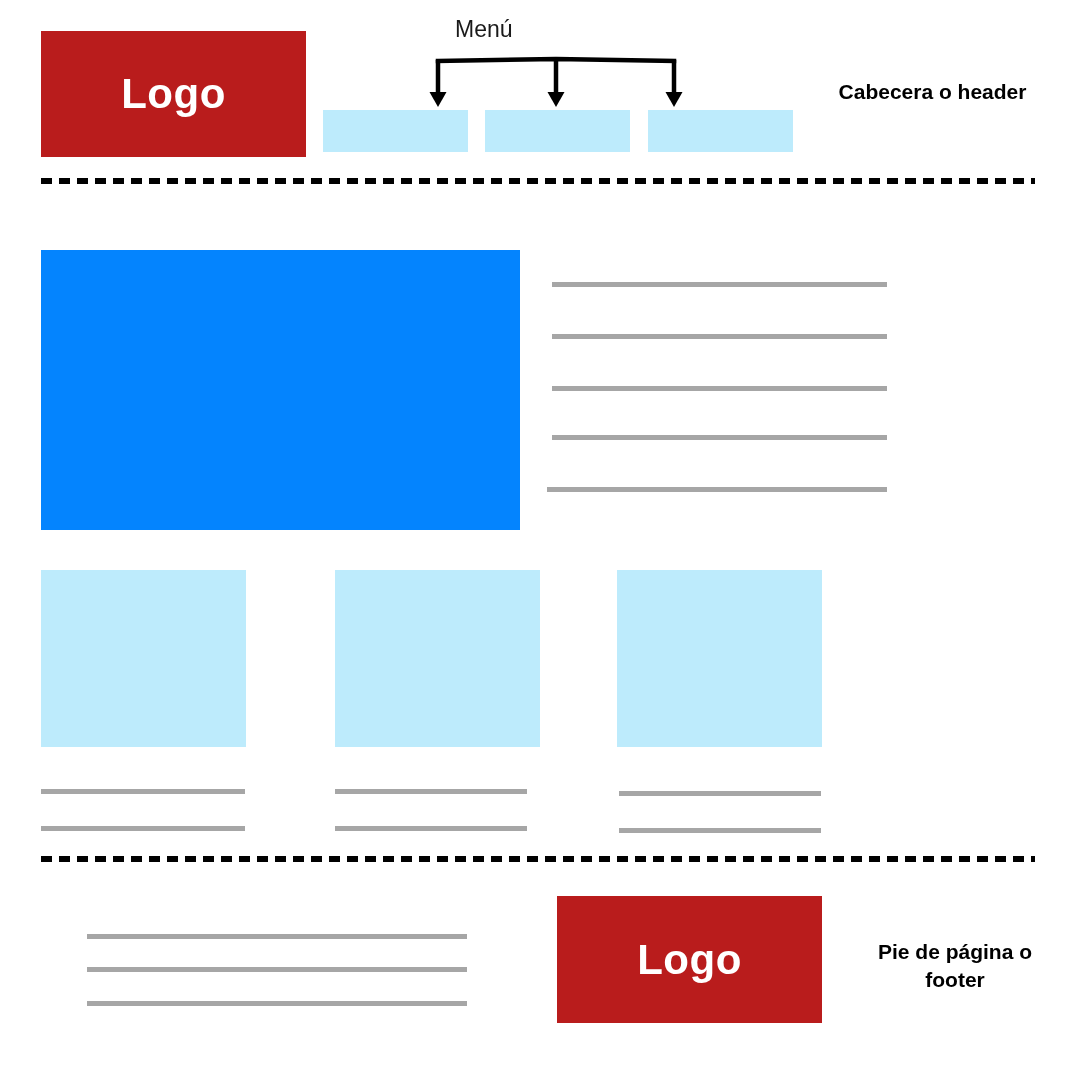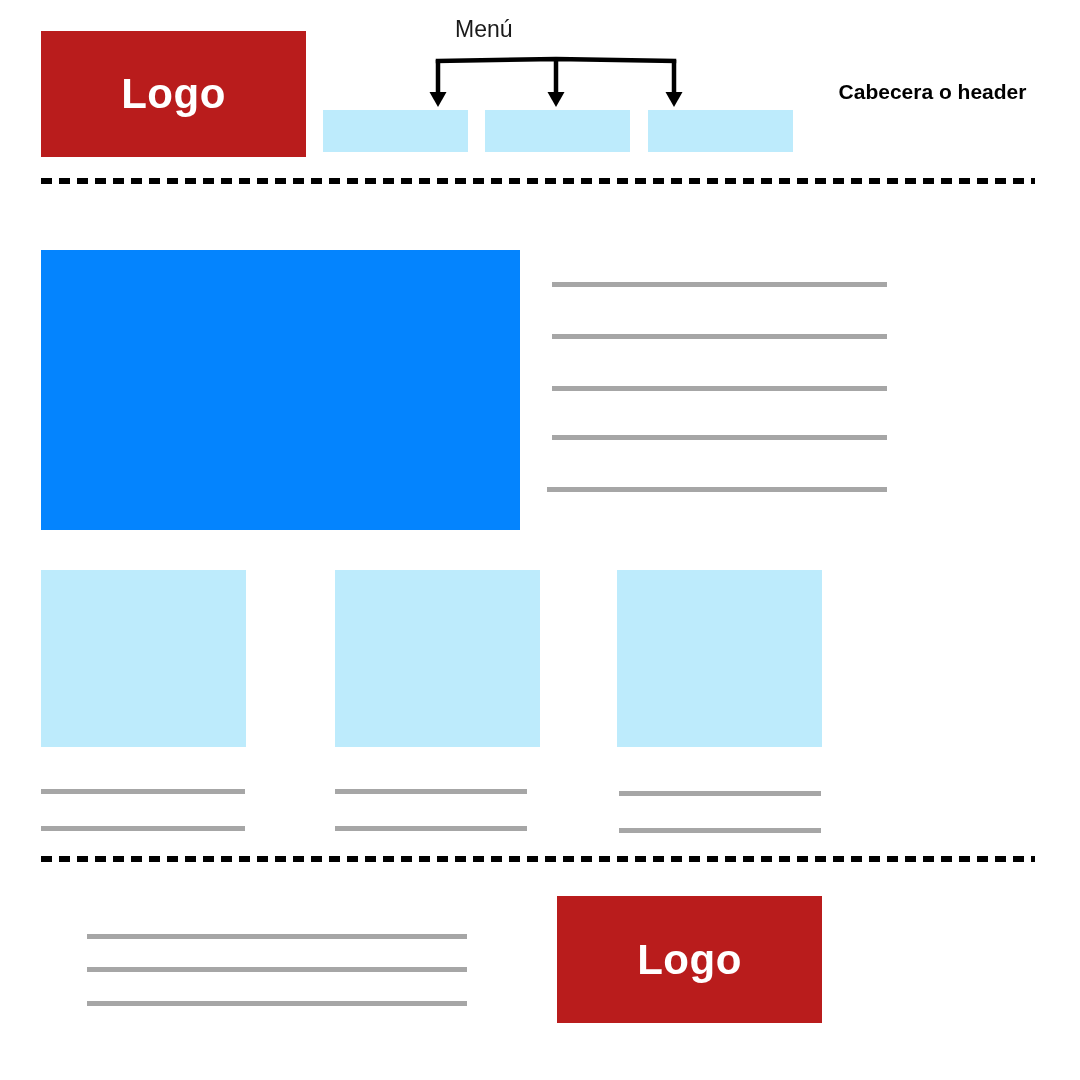--- a/index.html
+++ b/index.html
@@ -149,15 +149,18 @@
   <div class="abs" style="left:0; top:870px; width:1080px; height:210px;">
 
     <div class="abs text-line" style="left:87px; top:64px; width:380px;"></div>
     <div class="abs text-line" style="left:87px; top:97px; width:380px;"></div>
     <div class="abs text-line" style="left:87px; top:131px; width:380px;"></div>
 
     <div class="abs logo-box" style="left:557px; top:26px; width:265px; height:127px;">
       <span class="logo-text" style="font-size:42px;">Logo</span>
     </div>
 
+    <div class="abs section-label" style="left:855px; top:68px; width:200px;">
+      <span>Pie de página o footer</span>
+    </div>
   </div>
 
 </div>
 
 </body></html>

